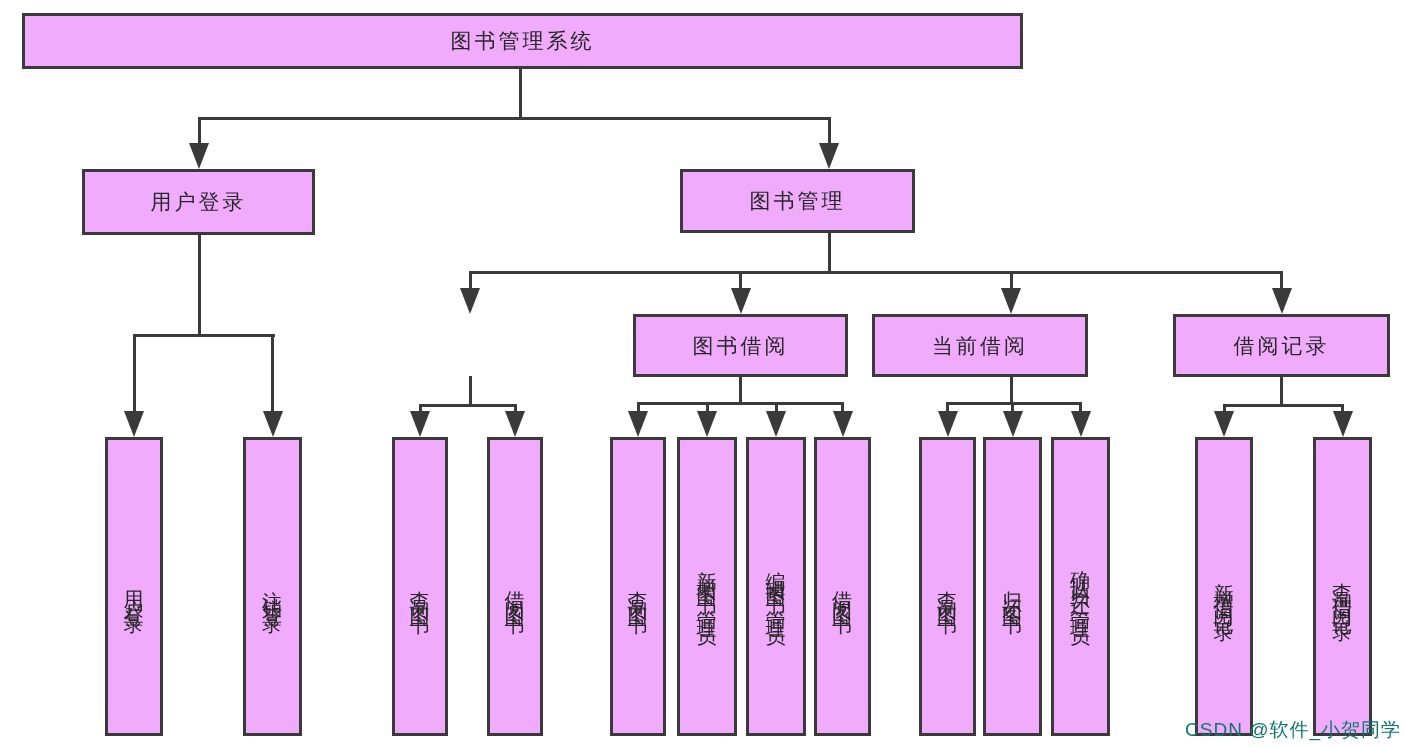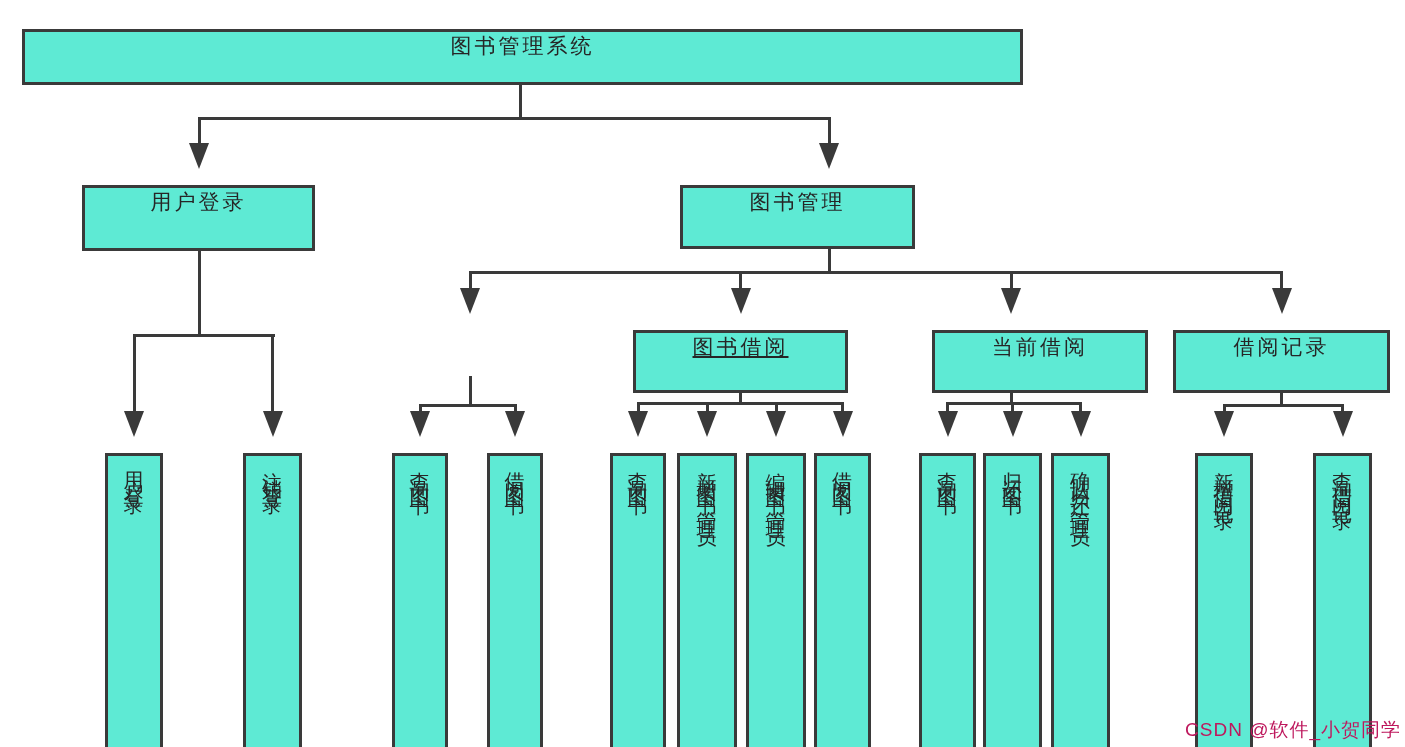--- a/index.html
+++ b/index.html
@@ -1,37 +1,37 @@
 <!DOCTYPE html>
 <html><head>
 <meta charset="utf-8">
 <style>
   html,body{margin:0;padding:0;background:#fff;}
   #canvas{
     position:relative;width:1405px;height:747px;background:#ffffff;overflow:hidden;
     font-family:"Liberation Sans","DejaVu Sans",sans-serif;color:#262626;
   }
   .box{
-    position:absolute;box-sizing:border-box;border:3px solid #3a3a3a;background:#5eead4;
-    display:flex;align-items:flex-start;justify-content:center;margin-top:16px;
+    position:absolute;box-sizing:border-box;border:3px solid #3a3a3a;background:#f0abfc;
+    display:flex;align-items:center;justify-content:center;
   }
   .hlabel{font-size:21px;letter-spacing:3px;color:#262626;white-space:nowrap;}
   .leaf{top:437px;height:299px;}
   .vlabel{
     writing-mode:vertical-rl;text-orientation:mixed;
     font-size:20px;letter-spacing:8px;color:#262626;margin-bottom:-8px;line-height:1;
   }
   .ln{position:absolute;background:#3a3a3a;}
   .ah{
     position:absolute;width:0;height:0;
     border-left:10px solid transparent;border-right:10px solid transparent;
     border-top:26px solid #3a3a3a;
   }
   .watermark{
-    position:absolute;right:4px;top:717px;font-size:19px;color:#be185d;letter-spacing:1px;
+    position:absolute;right:4px;top:717px;font-size:19px;color:#0f766e;letter-spacing:1px;
     white-space:nowrap;
   }
 </style>
 </head>
 <body>
 
 <div id="canvas">
 
   <div class="ln" style="left:518.5px;top:69px;width:3px;height:50px;"></div>
   <div class="ln" style="left:197.5px;top:116.5px;width:633px;height:3px;"></div>
@@ -96,24 +96,24 @@
     <span class="hlabel">图书管理系统</span>
   </div>
 
   <div class="box" style="left:82px;top:169px;width:233px;height:66px;">
     <span class="hlabel">用户登录</span>
   </div>
   <div class="box" style="left:680px;top:169px;width:235px;height:64px;">
     <span class="hlabel">图书管理</span>
   </div>
 
-  <div class="box" style="left:633px;top:314px;width:215px;height:63px;text-decoration:underline;">
+  <div class="box" style="left:633px;top:314px;width:215px;height:63px;">
     <span class="hlabel">图书借阅</span>
   </div>
-  <div class="box" style="left:932px;top:314px;width:216px;height:63px;">
+  <div class="box" style="left:872px;top:314px;width:216px;height:63px;">
     <span class="hlabel">当前借阅</span>
   </div>
   <div class="box" style="left:1173px;top:314px;width:217px;height:63px;">
     <span class="hlabel">借阅记录</span>
   </div>
 
   <div class="box leaf" style="left:105px;width:58px;">
     <span class="vlabel">用户登录</span>
   </div>
   <div class="box leaf" style="left:243px;width:59px;">

